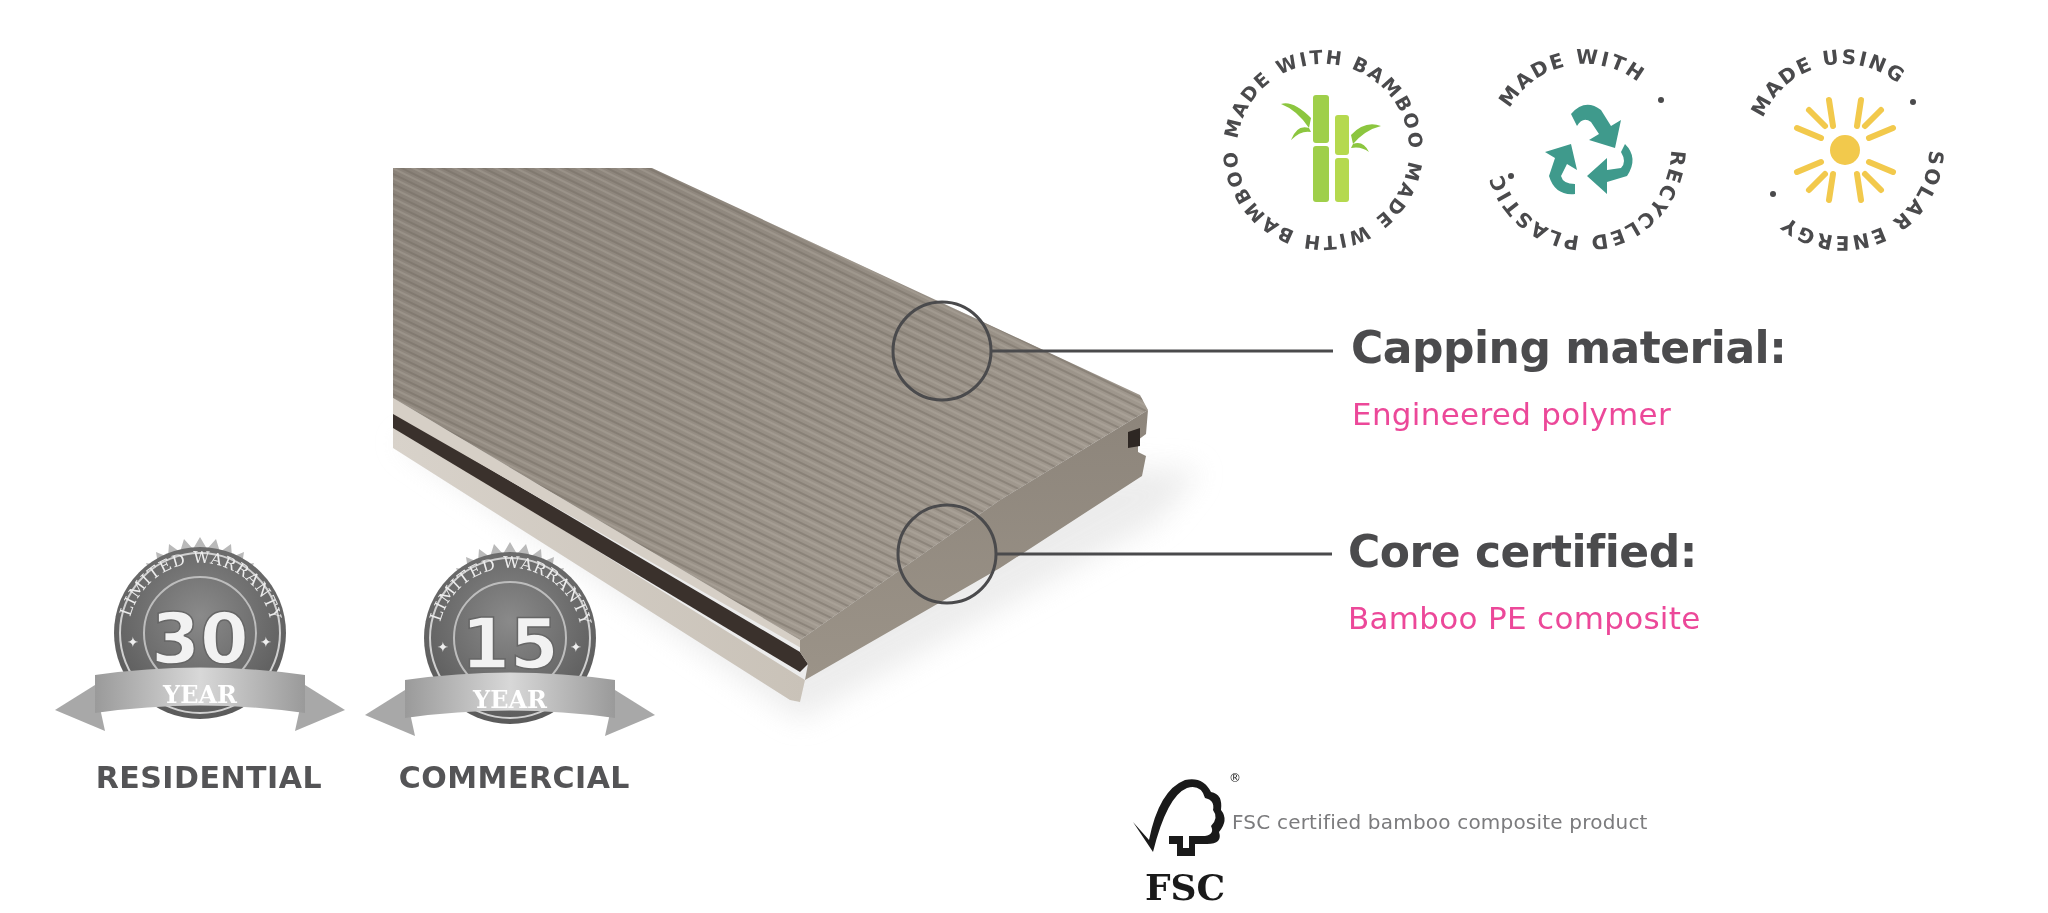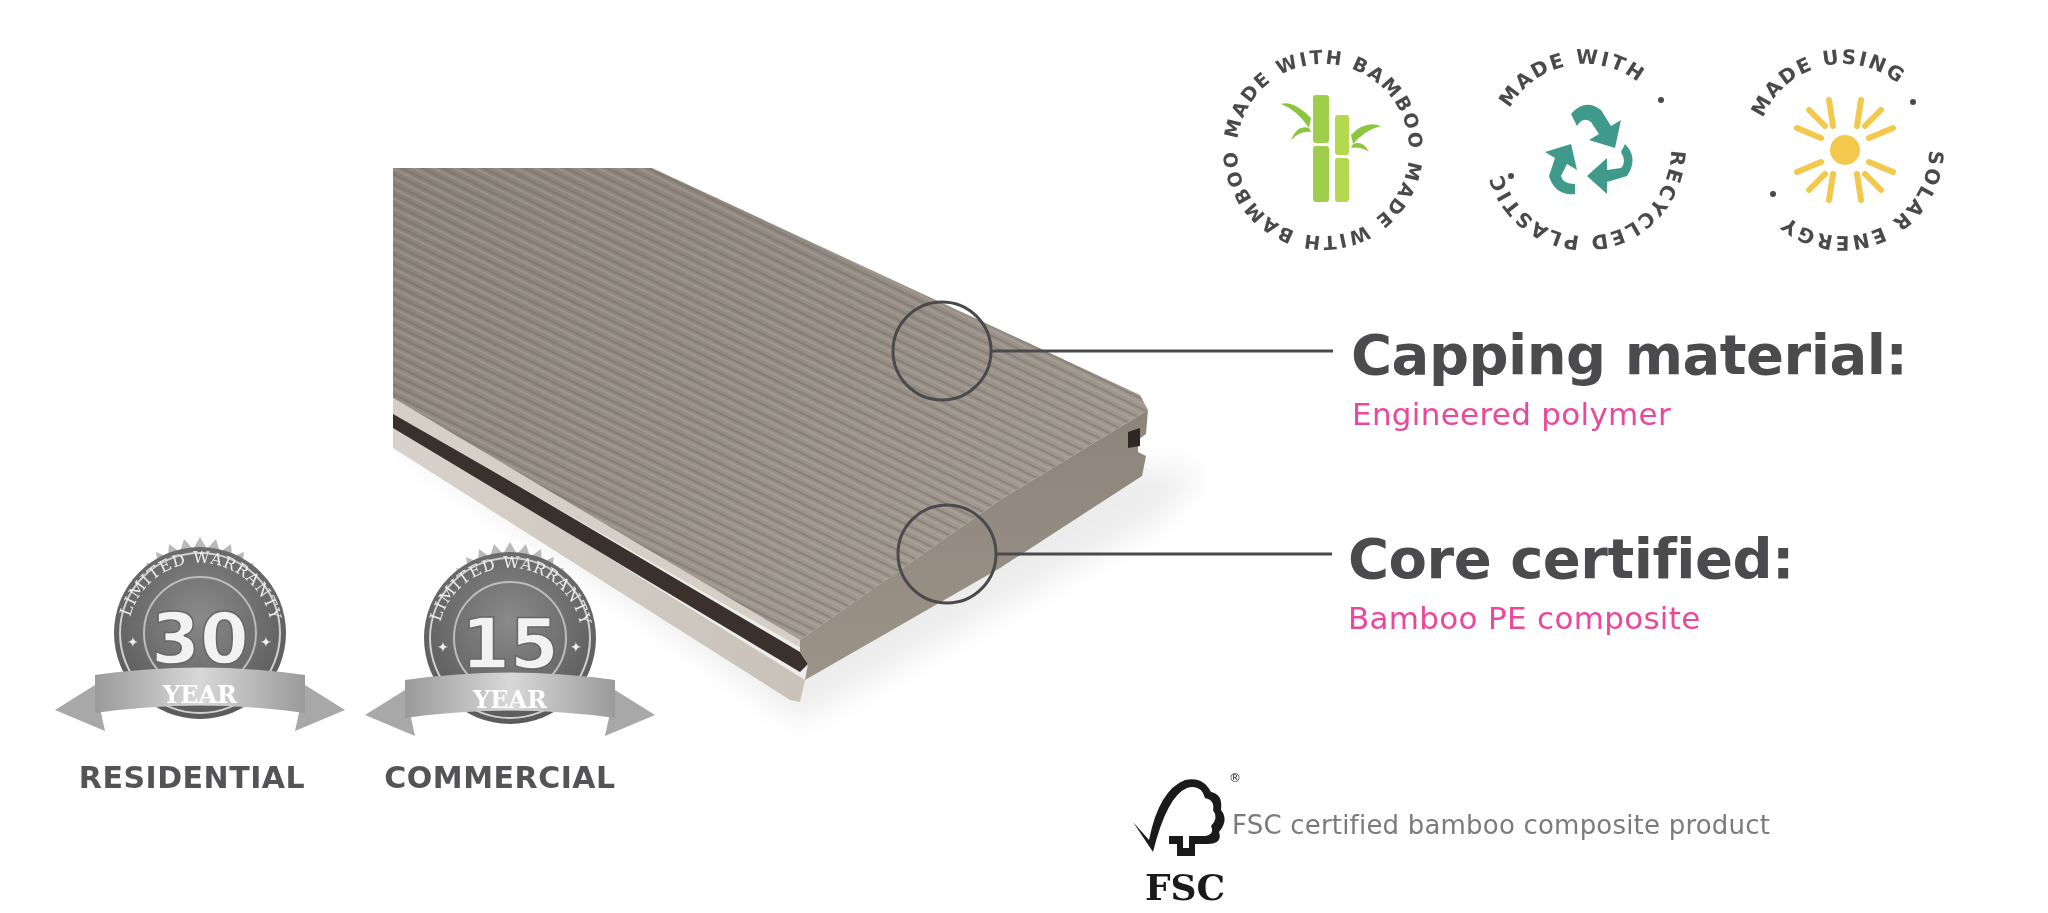--- a/index.html
+++ b/index.html
@@ -1,23 +1,23 @@
 <!DOCTYPE html>
 <html><head>
 <meta charset="utf-8">
 <style>
   html, body { margin:0; padding:0; background:#ffffff; }
   body { width:2048px; height:913px; position:relative; overflow:hidden; font-family:"Liberation Sans", sans-serif; }
   .abs { position:absolute; }
   .badge-eco { position:absolute; width:220px; height:220px; }
   .eco-text { font-family:"DejaVu Sans", sans-serif; font-weight:bold; fill:#4a4a4c; letter-spacing:2px; }
-  .callout-title { position:absolute; font-family:"DejaVu Sans", sans-serif; font-weight:bold; font-size:56px; color:#4b4b4d; letter-spacing:-0.5px; white-space:nowrap; }
+  .callout-title { position:absolute; font-family:"DejaVu Sans", sans-serif; font-weight:bold; font-size:44px; color:#4b4b4d; letter-spacing:-0.5px; white-space:nowrap; }
   .callout-sub { position:absolute; font-family:"DejaVu Sans", sans-serif; font-size:31px; color:#ec4899; white-space:nowrap; letter-spacing:0.3px; }
-  .warranty-label { position:absolute; font-family:"DejaVu Sans", sans-serif; font-weight:bold; font-size:30px; color:#545456; white-space:nowrap; text-align:center; width:260px; letter-spacing:0.5px; }
-  .fsc-text { position:absolute; font-family:"DejaVu Sans", sans-serif; font-size:26px; color:#7b7b7d; white-space:nowrap; letter-spacing:0.2px; }
+  .warranty-label { position:absolute; font-family:"DejaVu Sans", sans-serif; font-weight:bold; font-size:30px; color:#545456; white-space:nowrap; text-align:right; width:260px; letter-spacing:0.5px; }
+  .fsc-text { position:absolute; font-family:"DejaVu Sans", sans-serif; font-size:20px; color:#7b7b7d; white-space:nowrap; letter-spacing:0.2px; }
 </style>
 </head>
 <body>
 
 <svg class="abs" style="left:0;top:0" width="2048" height="913" viewBox="0 0 2048 913">
   <defs>
     <linearGradient id="topGrad" x1="0" y1="0" x2="1" y2="1">
       <stop offset="0" stop-color="#8a8279"></stop>
       <stop offset="0.5" stop-color="#968e84"></stop>
       <stop offset="1" stop-color="#a9a197"></stop>

